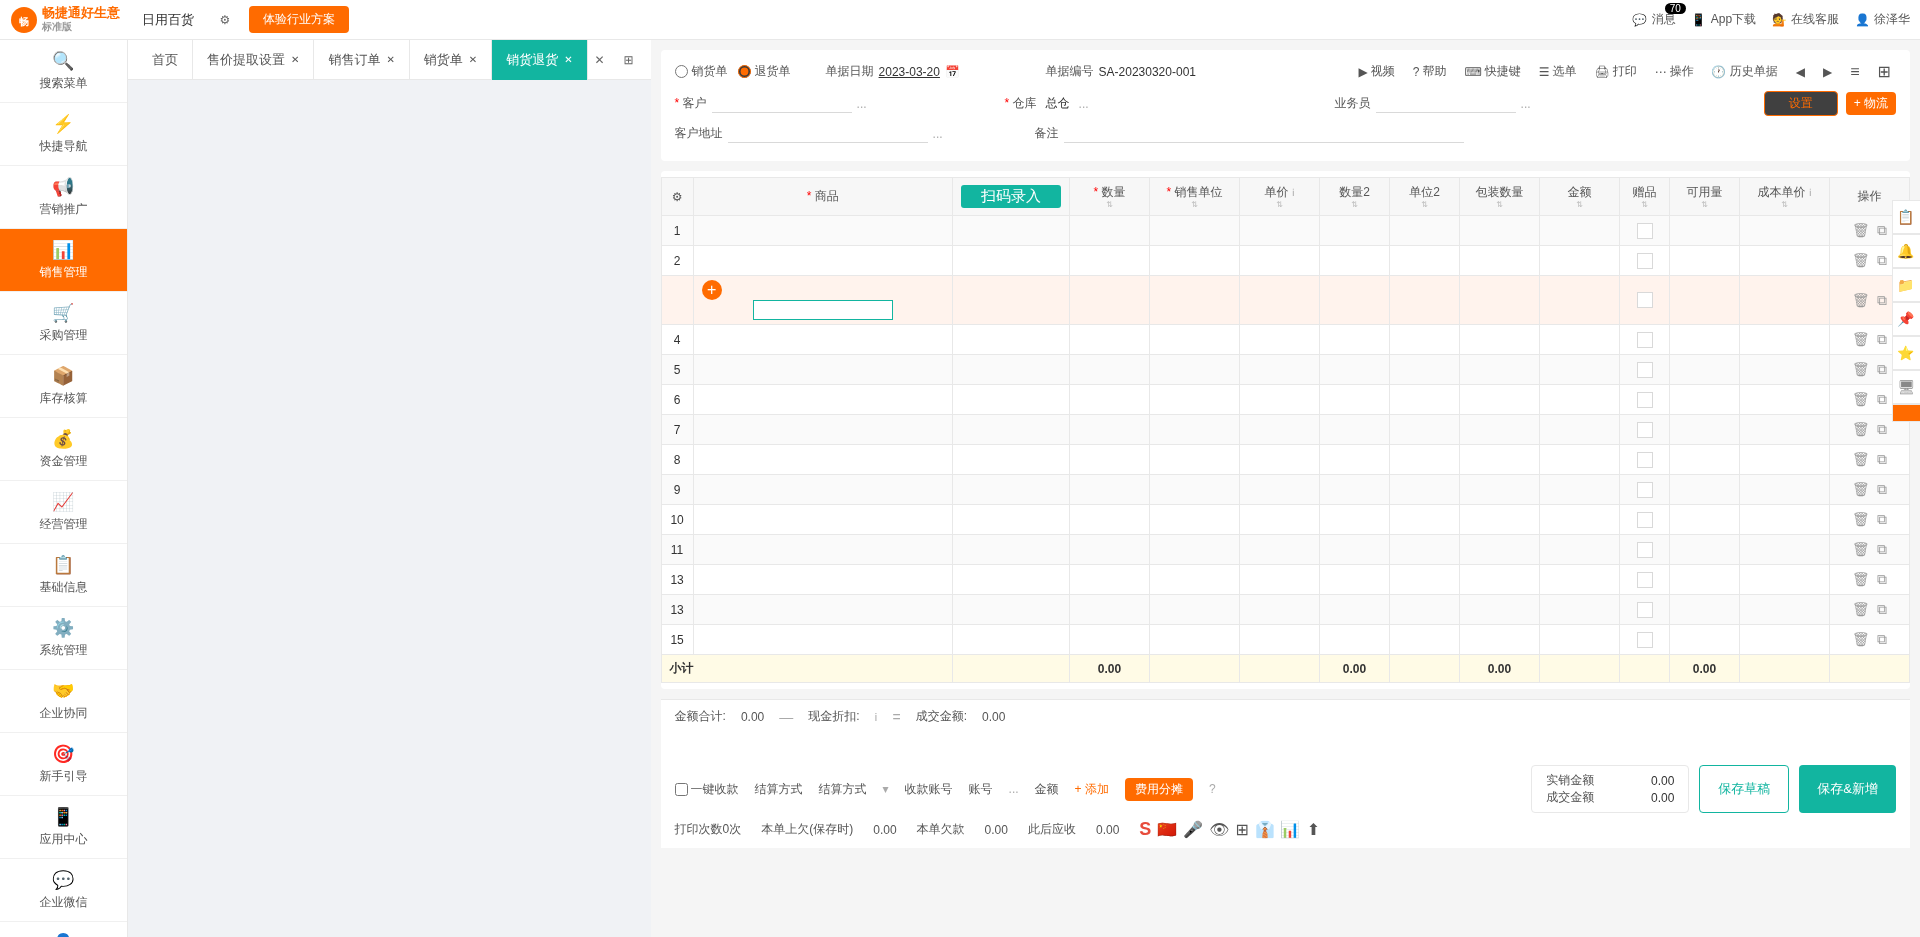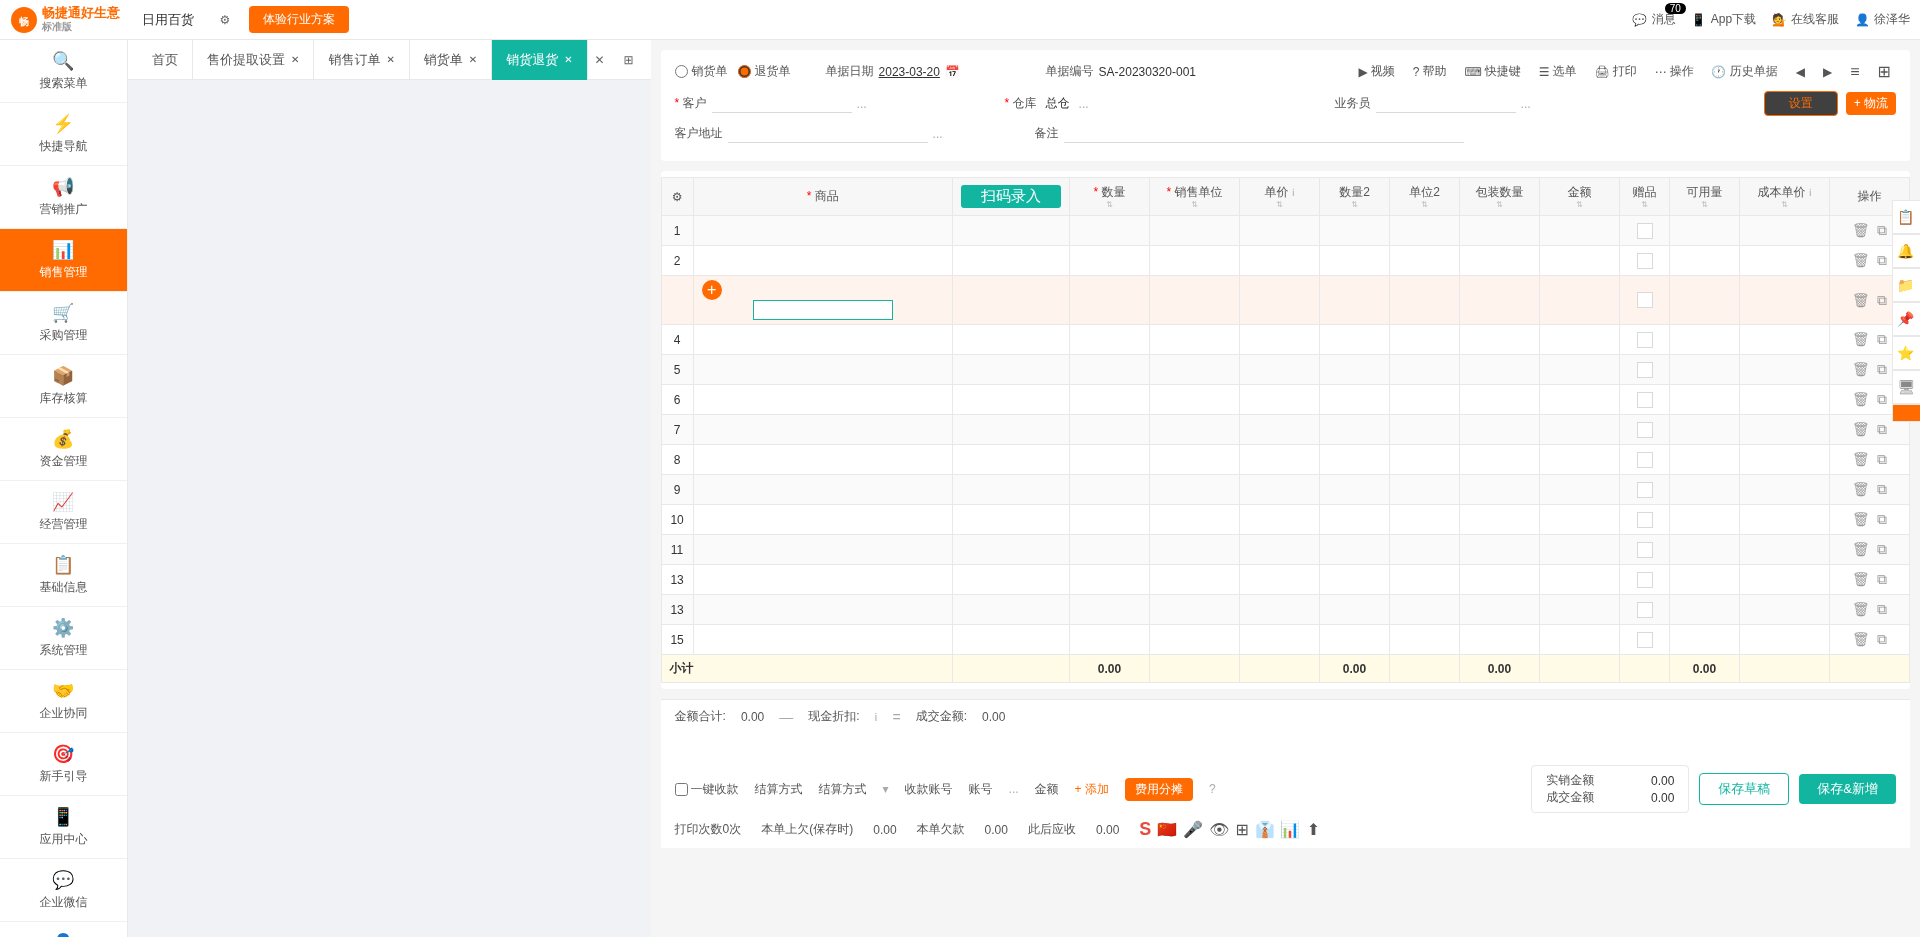--- a/index.html
+++ b/index.html
@@ -702,21 +702,21 @@
             <span>收款账号</span>
             <span>账号</span>
             <span class="form-dots" style="color:#aaa;cursor:pointer;">...</span>
             <span>金额</span>
             <span style="color:#ff6b00;cursor:pointer;">
               + <span>添加</span>
             </span>
             <button class="fee-split-btn">费用分摊</button>
             <span style="color:#aaa;">?</span>
 
-            <div style="margin-left:auto;display:flex;gap:10px;align-items:center;">
+            <div style="margin-left:auto;display:flex;gap:10px;">
               <div class="amount-box">
                 <div class="amount-row">
                   <span class="amount-label">实销金额</span>
                   <span class="amount-value">0.00</span>
                 </div>
                 <div class="amount-row">
                   <span class="amount-label">成交金额</span>
                   <span class="amount-value">0.00</span>
                 </div>
               </div>

